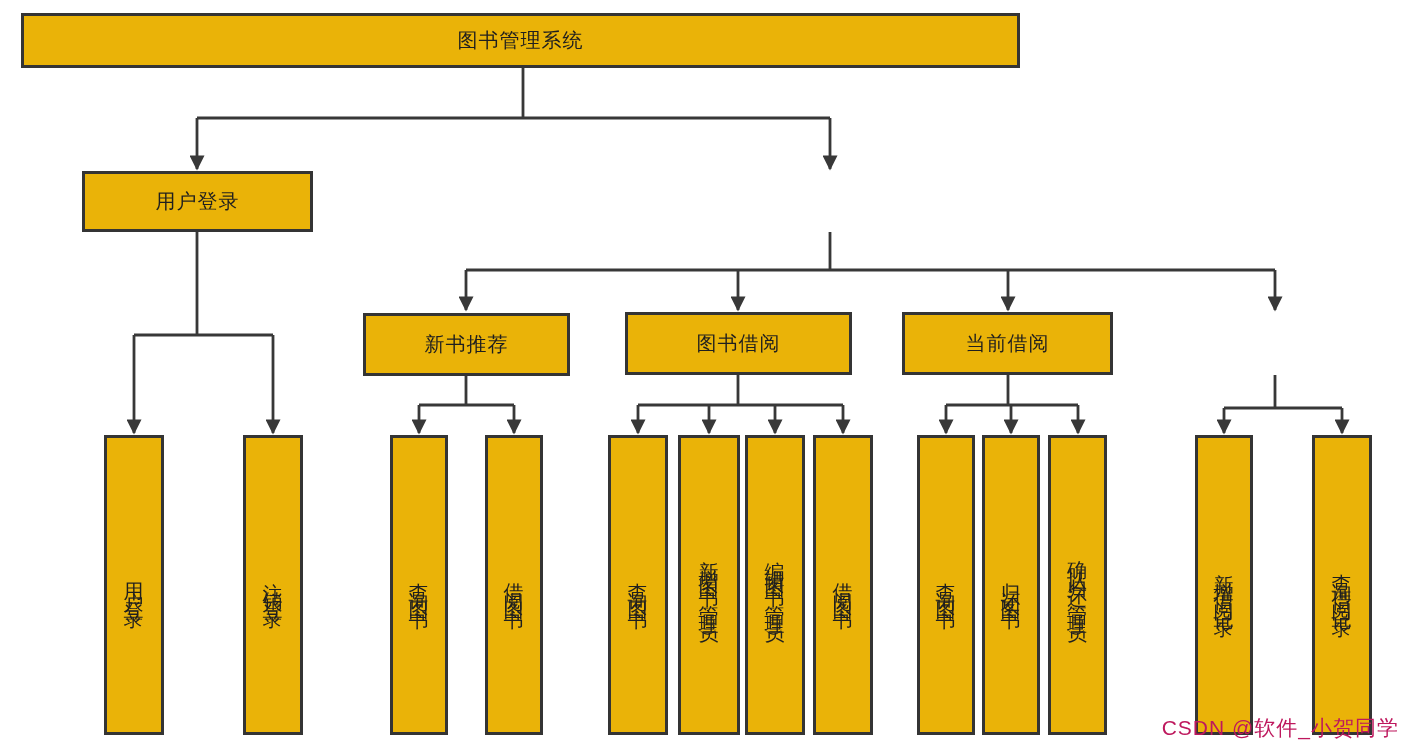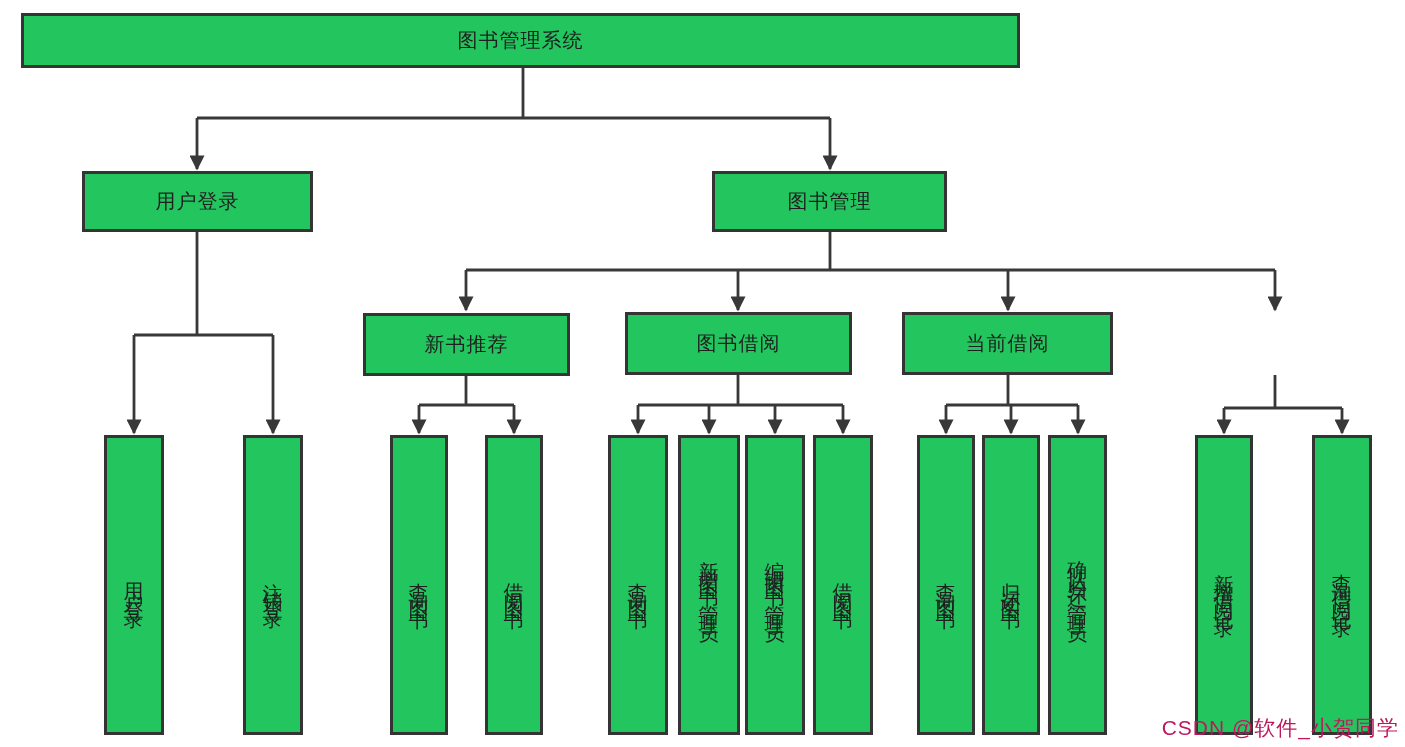--- a/index.html
+++ b/index.html
@@ -8,21 +8,21 @@
     width:1405px;height:747px;
     background:#ffffff;
     font-family:"Liberation Sans","DejaVu Sans",sans-serif;
     overflow:hidden;
   }
   #wires{position:absolute;left:0;top:0;z-index:0;pointer-events:none;}
   .node{
     position:absolute;
     box-sizing:border-box;
     border:3px solid #343434;
-    background:#22c55e;
+    background:#eab308;
     display:flex;align-items:center;justify-content:center;
     color:#1f1f1f;
     z-index:1;
   }
   .h-node{font-size:20px;letter-spacing:1px;}
   .leaf{top:435px;height:300px;}
   .leaf .vtext{
     writing-mode:vertical-rl;
     text-orientation:mixed;
     font-size:20px;
@@ -106,21 +106,20 @@
 
       <path d="M1275,375 V408 M1224,408 H1342"></path>
       <line x1="1224" y1="408" x2="1224" y2="433" marker-end="url(#arrow)"></line>
       <line x1="1342" y1="408" x2="1342" y2="433" marker-end="url(#arrow)"></line>
     </g>
   </svg>
 
   <div class="node h-node" id="n-root">图书管理系统</div>
 
   <div class="node h-node" id="n-user-login">用户登录</div>
-  <div class="node h-node" id="n-book-mgmt">图书管理</div>
 
   <div class="node h-node" id="n-new-book-rec">新书推荐</div>
   <div class="node h-node" id="n-book-borrow">图书借阅</div>
   <div class="node h-node" id="n-current-borrow">当前借阅</div>
 
   <div class="node leaf" id="l-user-login">
     <span class="vtext">用户登录</span>
   </div>
   <div class="node leaf" id="l-logout">
     <span class="vtext">注销登录</span>

